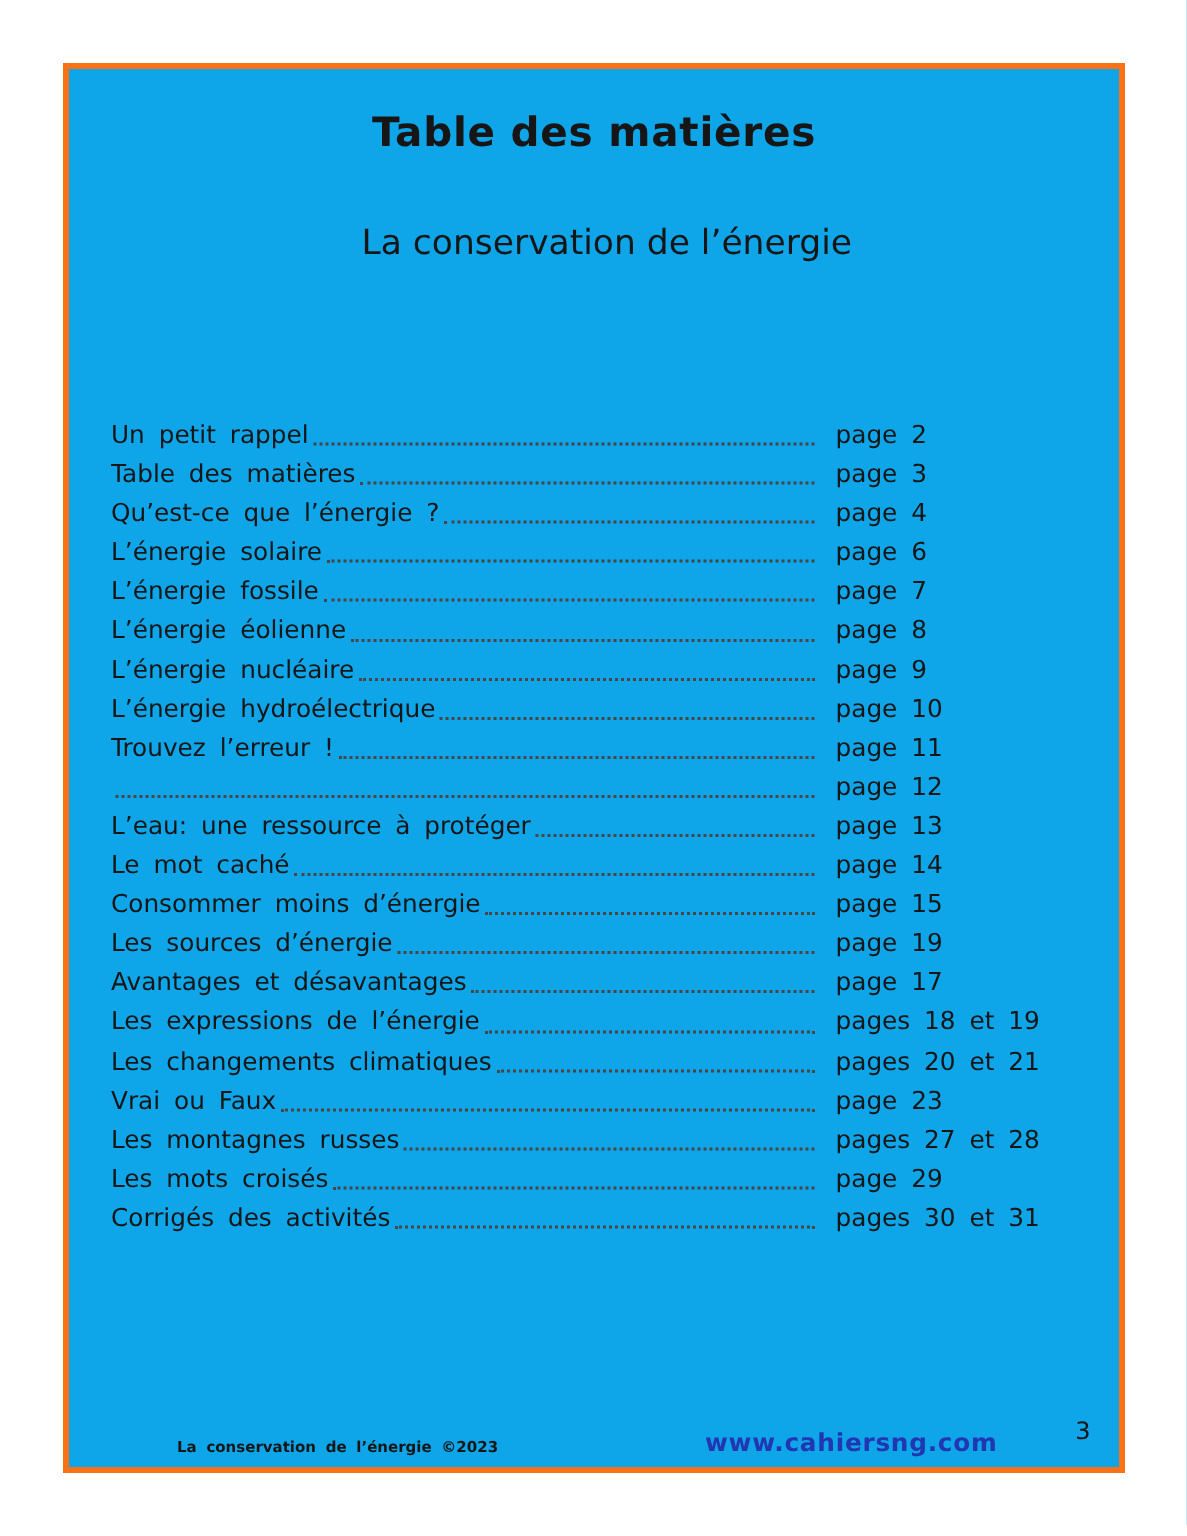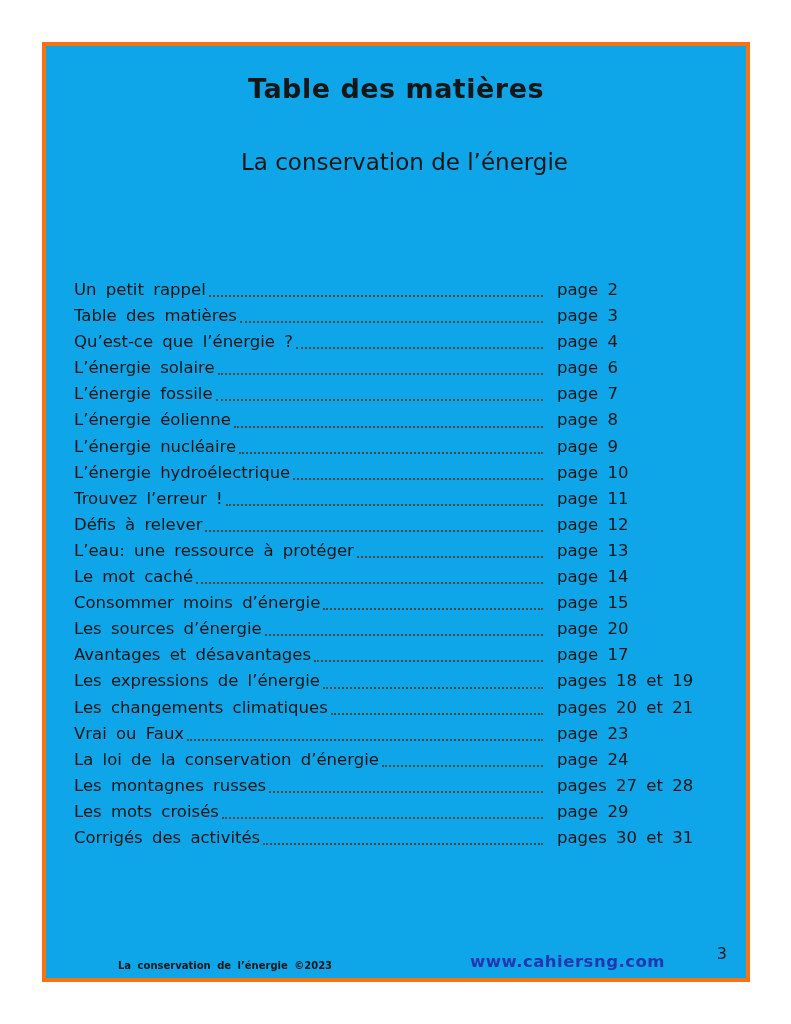--- a/index.html
+++ b/index.html
@@ -177,21 +177,20 @@
   <div class="toc-row">
     <span class="toc-main">
       <span class="toc-label">Trouvez l’erreur !</span>
       <span class="toc-dots"></span>
     </span>
     <span class="toc-page">page 11</span>
   </div>
 
   <div class="toc-row">
     <span class="toc-main">
-      <span class="toc-label">Défis à relever</span>
       <span class="toc-dots"></span>
     </span>
     <span class="toc-page">page 12</span>
   </div>
 
   <div class="toc-row">
     <span class="toc-main">
       <span class="toc-label">L’eau: une ressource à protéger</span>
       <span class="toc-dots"></span>
     </span>
@@ -212,21 +211,21 @@
       <span class="toc-dots"></span>
     </span>
     <span class="toc-page">page 15</span>
   </div>
 
   <div class="toc-row">
     <span class="toc-main">
       <span class="toc-label">Les sources d’énergie</span>
       <span class="toc-dots"></span>
     </span>
-    <span class="toc-page">page 20</span>
+    <span class="toc-page">page 19</span>
   </div>
 
   <div class="toc-row">
     <span class="toc-main">
       <span class="toc-label">Avantages et désavantages</span>
       <span class="toc-dots"></span>
     </span>
     <span class="toc-page">page 17</span>
   </div>
 
@@ -248,27 +247,20 @@
 
 
   <div class="toc-row">
     <span class="toc-main">
       <span class="toc-label">Vrai ou Faux</span>
       <span class="toc-dots"></span>
     </span>
     <span class="toc-page">page 23</span>
   </div>
 
-  <div class="toc-row">
-    <span class="toc-main">
-      <span class="toc-label">La loi de la conservation d’énergie</span>
-      <span class="toc-dots"></span>
-    </span>
-    <span class="toc-page">page 24</span>
-  </div>
 
 
   <div class="toc-row">
     <span class="toc-main">
       <span class="toc-label">Les montagnes russes</span>
       <span class="toc-dots"></span>
     </span>
     <span class="toc-page">pages 27 et 28</span>
   </div>
 

